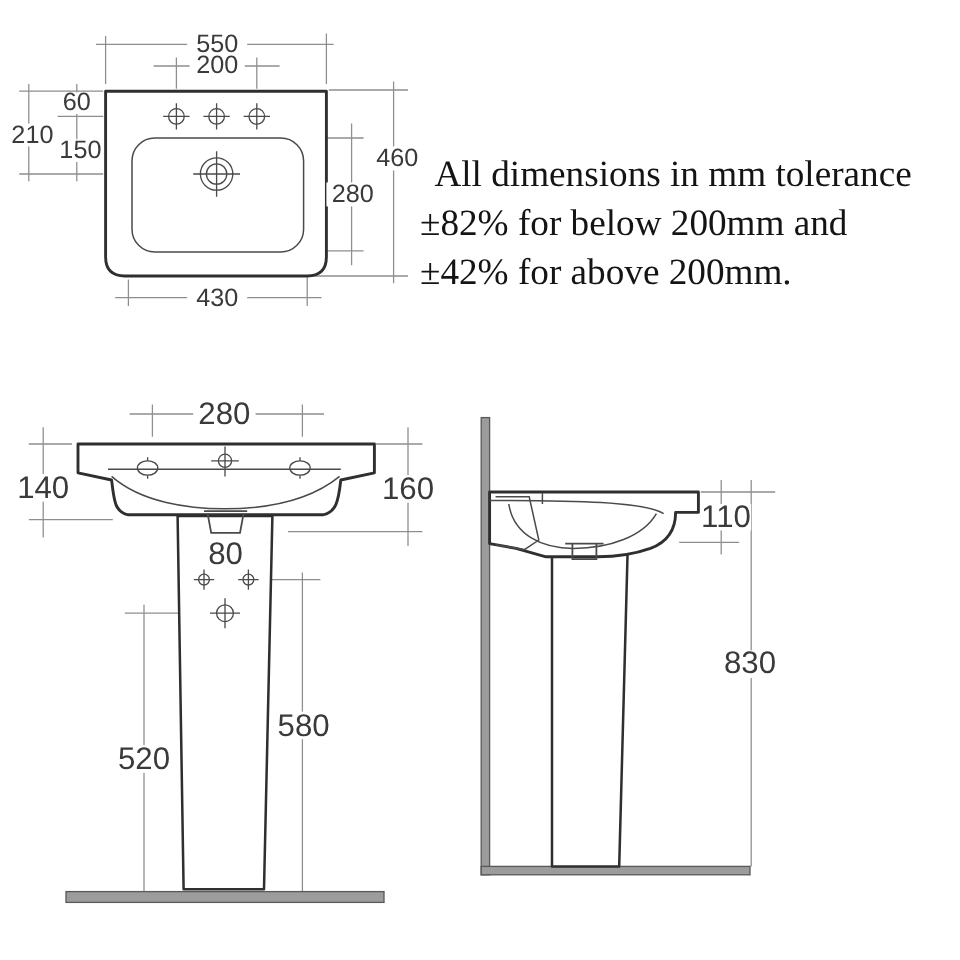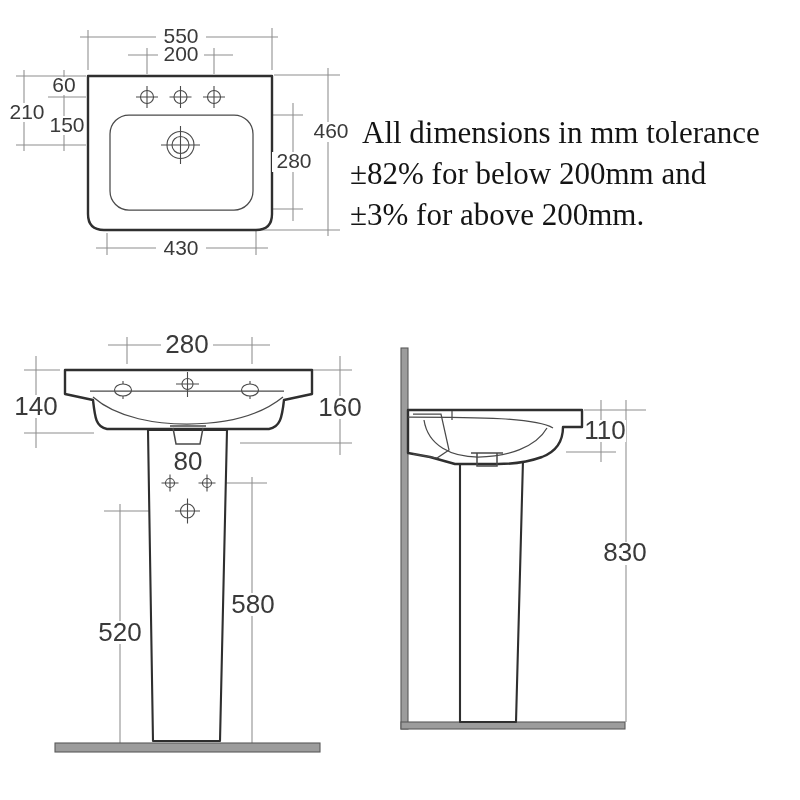--- a/index.html
+++ b/index.html
@@ -13,21 +13,21 @@
   .thin2{fill:none;stroke:#4a4a4a;stroke-width:1.5;}
   .mark{fill:none;stroke:#4a4a4a;stroke-width:1.1;}
   .dim{fill:none;stroke:#8e8e8e;stroke-width:1.05;}
   .solid{fill:#9c9c9c;stroke:#5a5a5a;stroke-width:1.1;}
   .lbg{fill:#ffffff;stroke:none;}
   .dt{font-family:"Liberation Sans",sans-serif;font-size:21px;fill:#3a3a3a;text-anchor:middle;}
   .db{font-family:"Liberation Sans",sans-serif;font-size:26px;fill:#3a3a3a;text-anchor:middle;}
   
   .note{position:absolute;left:350px;top:112px;width:445px;color:#141414;
         font-family:"Liberation Serif",serif;font-size:31px;line-height:41px;}
-  .note .l1{padding-left:12px;}
+  .note .l1{padding-left:12px;margin-top:12px;}
 </style>
 </head>
 <body>
 
 <div class="canvas">
 
 <svg width="800" height="800" viewBox="0 0 800 800">
 
   <g>
 
@@ -186,16 +186,16 @@
       <text class="db" x="605" y="439">110</text>
       <rect class="lbg" x="602" y="542" width="46" height="23"></rect>
       <text class="db" x="625" y="561">830</text>
     </g>
   </g>
 </svg>
 
   <div class="note">
     <div class="l1">All dimensions in mm tolerance</div>
     <div class="l2">±82% for below 200mm and</div>
-    <div class="l3">±3% for above 200mm.</div>
+    <div class="l3">±42% for above 200mm.</div>
   </div>
 
 </div>
 
 </body></html>

